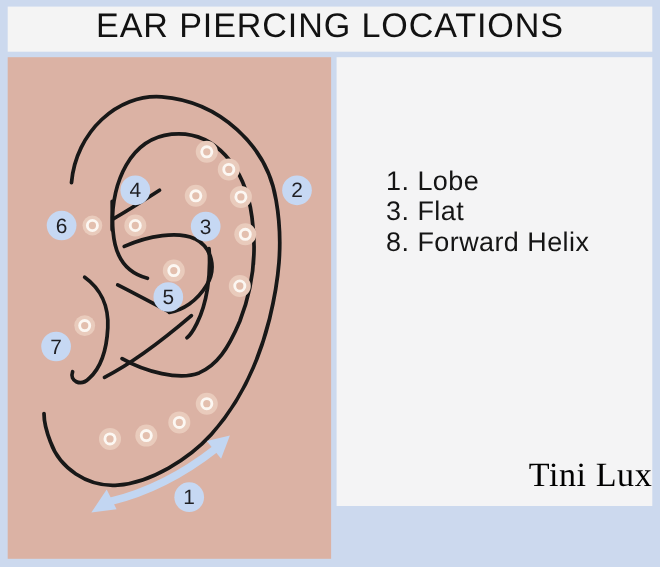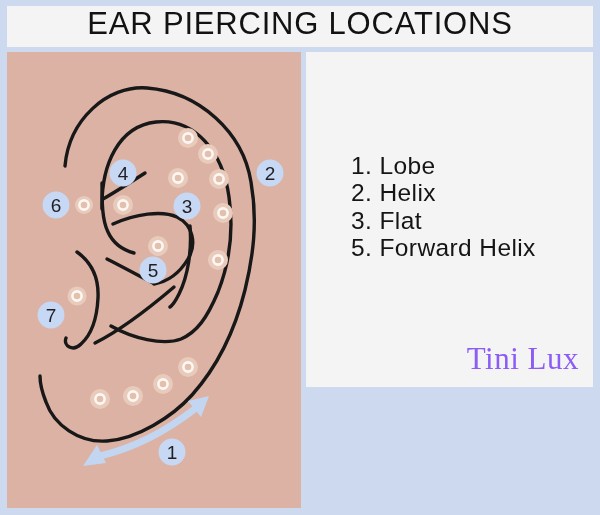--- a/index.html
+++ b/index.html
@@ -14,32 +14,32 @@
   }
   .title-bar h1{
     margin:0;font-size:31px;font-weight:500;letter-spacing:0.8px;color:#121212;
   }
   .ear-panel{
     position:absolute;left:7px;top:52px;width:294px;height:456px;
     background:#dbb2a4;
   }
   .ear-panel svg{display:block;width:294px;height:456px;}
   .right-panel{
-    position:absolute;left:306px;top:52px;width:287px;height:335px;
+    position:absolute;left:306px;top:52px;width:287px;height:408px;
     background:#f4f4f5;
   }
   .legend{
     position:absolute;left:45px;top:100px;
     font-size:24.5px;line-height:27.4px;letter-spacing:0.4px;
     color:#151515;font-weight:400;white-space:nowrap;
   }
   .brand{
-    position:absolute;right:14px;bottom:10px;
+    position:absolute;right:0;bottom:10px;
     font-family:"Liberation Serif","DejaVu Serif",serif;
-    font-size:31px;color:#8b5cf6;letter-spacing:0.5px;text-align:right;
+    font-size:31px;color:#000000;letter-spacing:0.5px;text-align:right;
   }
   
   .ear-line{fill:none;stroke:#181818;stroke-width:3.4;stroke-linecap:round;}
   .dot-outer{fill:#e9cbbc;}
   .dot-ring{fill:#e3bfae;stroke:#fcf7f2;stroke-width:2.6;}
   .arrow-shaft{fill:none;stroke:#c2d6f2;stroke-width:7;stroke-linecap:round;}
   .arrow-head{fill:#c2d6f2;}
   .badge-circle{fill:#c6d8f3;}
   .badge-num{
     font-family:"Liberation Sans","DejaVu Sans",sans-serif;
@@ -162,18 +162,17 @@
         <circle class="badge-circle" cx="44" cy="263" r="13.5"></circle>
         <text class="badge-num" x="44" y="269.5">7</text>
       </g>
     </g>
   </svg>
 </div>
 
 <div class="right-panel">
   <div class="legend">
     <div>1. Lobe</div>
-    <div>2. Helix</div>
     <div>3. Flat</div>
-    <div>5. Forward Helix</div>
+    <div>8. Forward Helix</div>
   </div>
   <div class="brand">Tini Lux</div>
 </div>
 
 </body></html>

